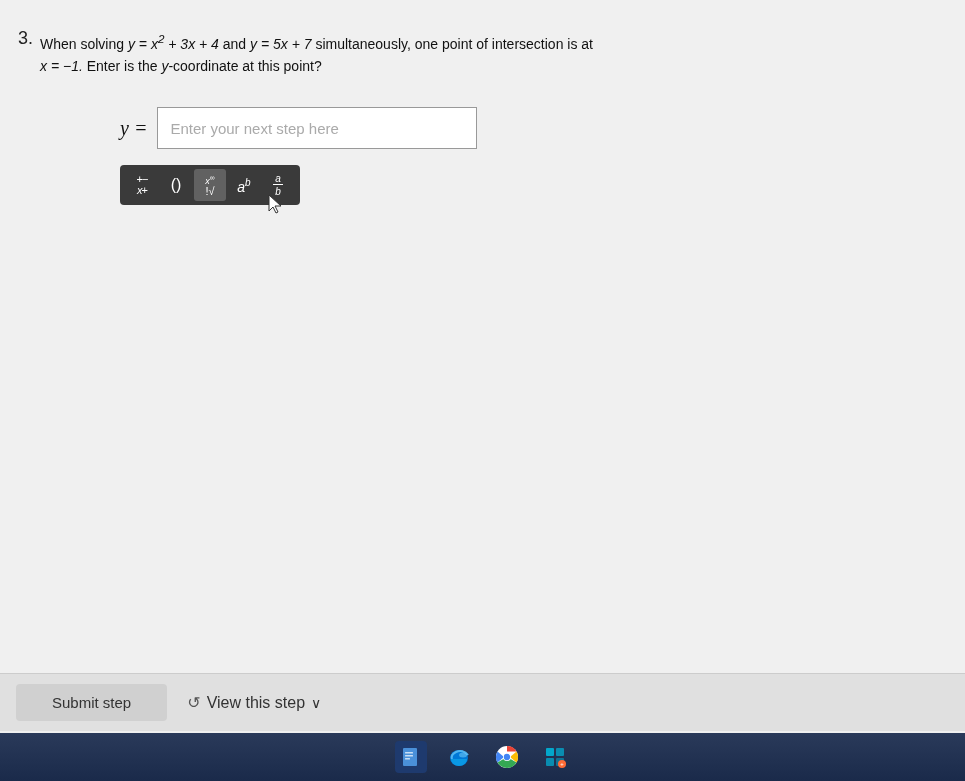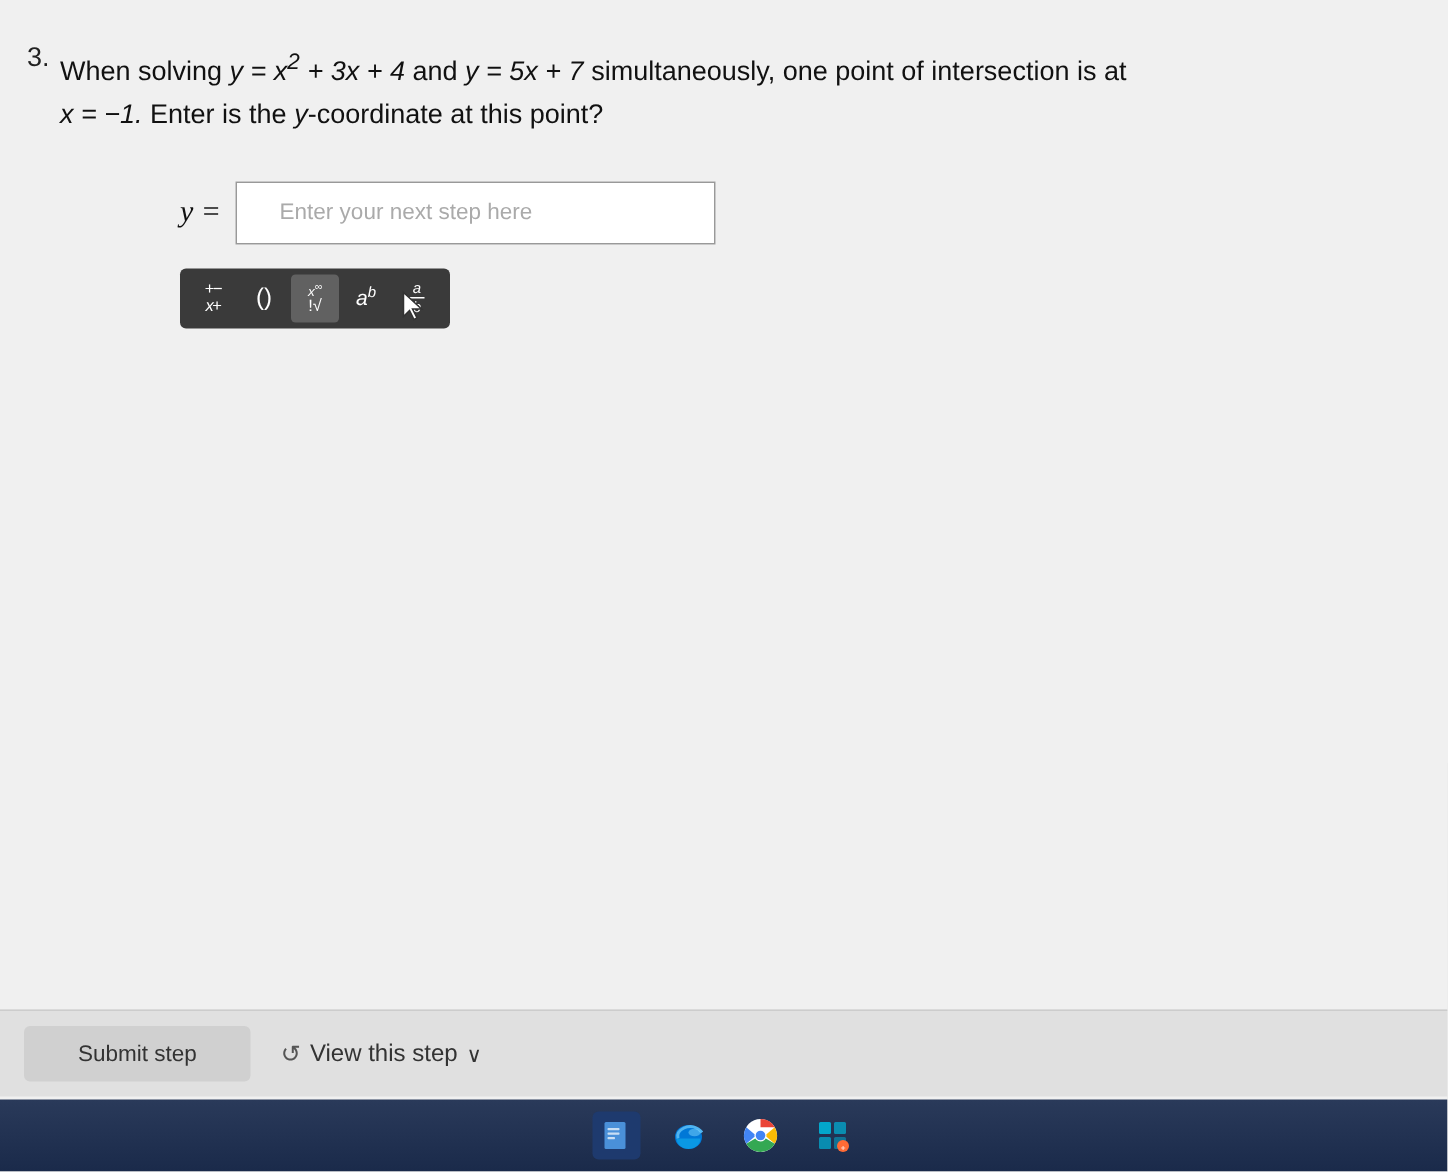--- a/index.html
+++ b/index.html
@@ -28,21 +28,21 @@
     .question-number {
       position: absolute;
       top: 28px;
       left: 18px;
       font-size: 18px;
       font-family: Arial, sans-serif;
       color: #222;
     }
 
     .question-text {
-      font-size: 18px;
+      font-size: 14px;
       color: #111;
       line-height: 1.6;
       margin-bottom: 30px;
       font-family: Arial, sans-serif;
     }
 
     .math-inline {
       font-style: italic;
     }
 
@@ -57,21 +57,21 @@
     .y-equals {
       font-size: 20px;
       font-style: italic;
       color: #111;
       font-family: 'Times New Roman', serif;
     }
 
     .answer-input {
       border: 1.5px solid #999;
       background: #fff;
-      padding: 8px 28px;
+      padding: 8px 12px;
       font-size: 15px;
       color: #888;
       width: 320px;
       height: 42px;
       outline: none;
       font-family: Arial, sans-serif;
     }
 
     .answer-input::placeholder {
       color: #aaa;

